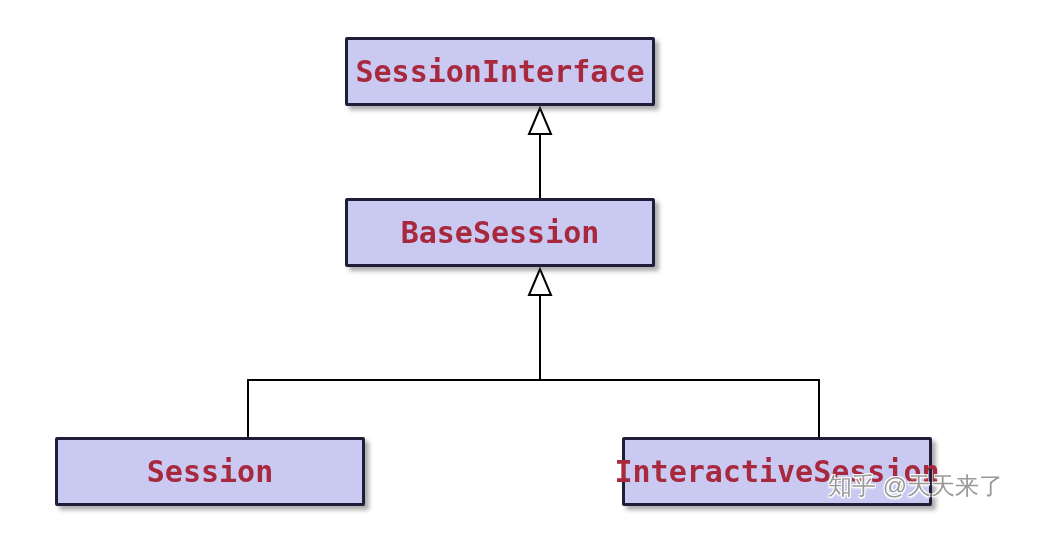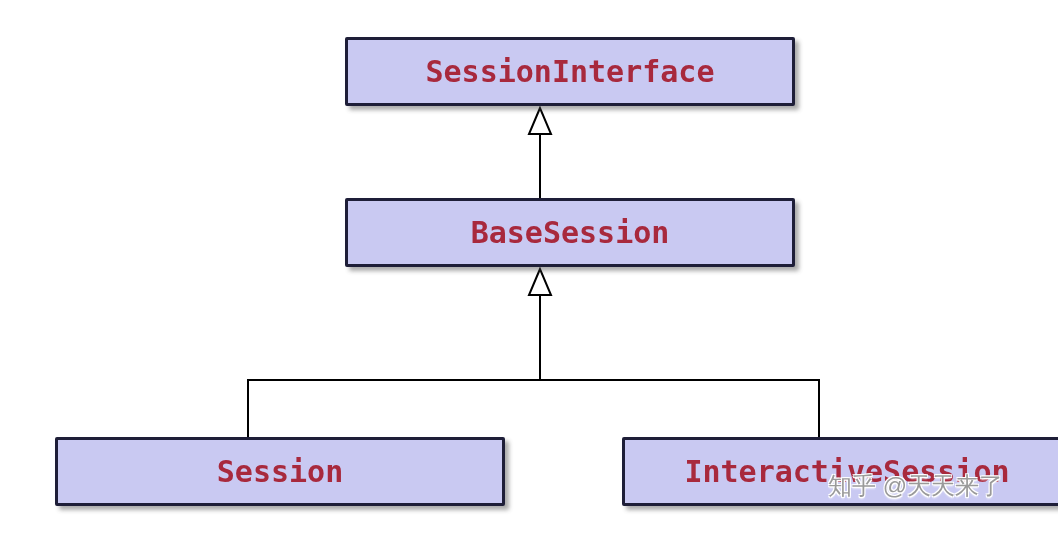--- a/index.html
+++ b/index.html
@@ -20,21 +20,21 @@
     overflow:hidden;
     font-family:"DejaVu Sans Mono","Liberation Mono",monospace;
   }
   .edges-svg{
     position:absolute;
     left:0;top:0;
     width:1058px;height:534px;
   }
   .class-node{
     position:absolute;
-    width:450px;
+    width:310px;
     height:69px;
     background:var(--node-fill);
     border:3px solid var(--node-border);
     border-radius:2px;
     box-shadow:4px 4px 4px rgba(70,70,70,0.45);
     display:flex;
     align-items:center;
     justify-content:center;
   }
   .class-label{

